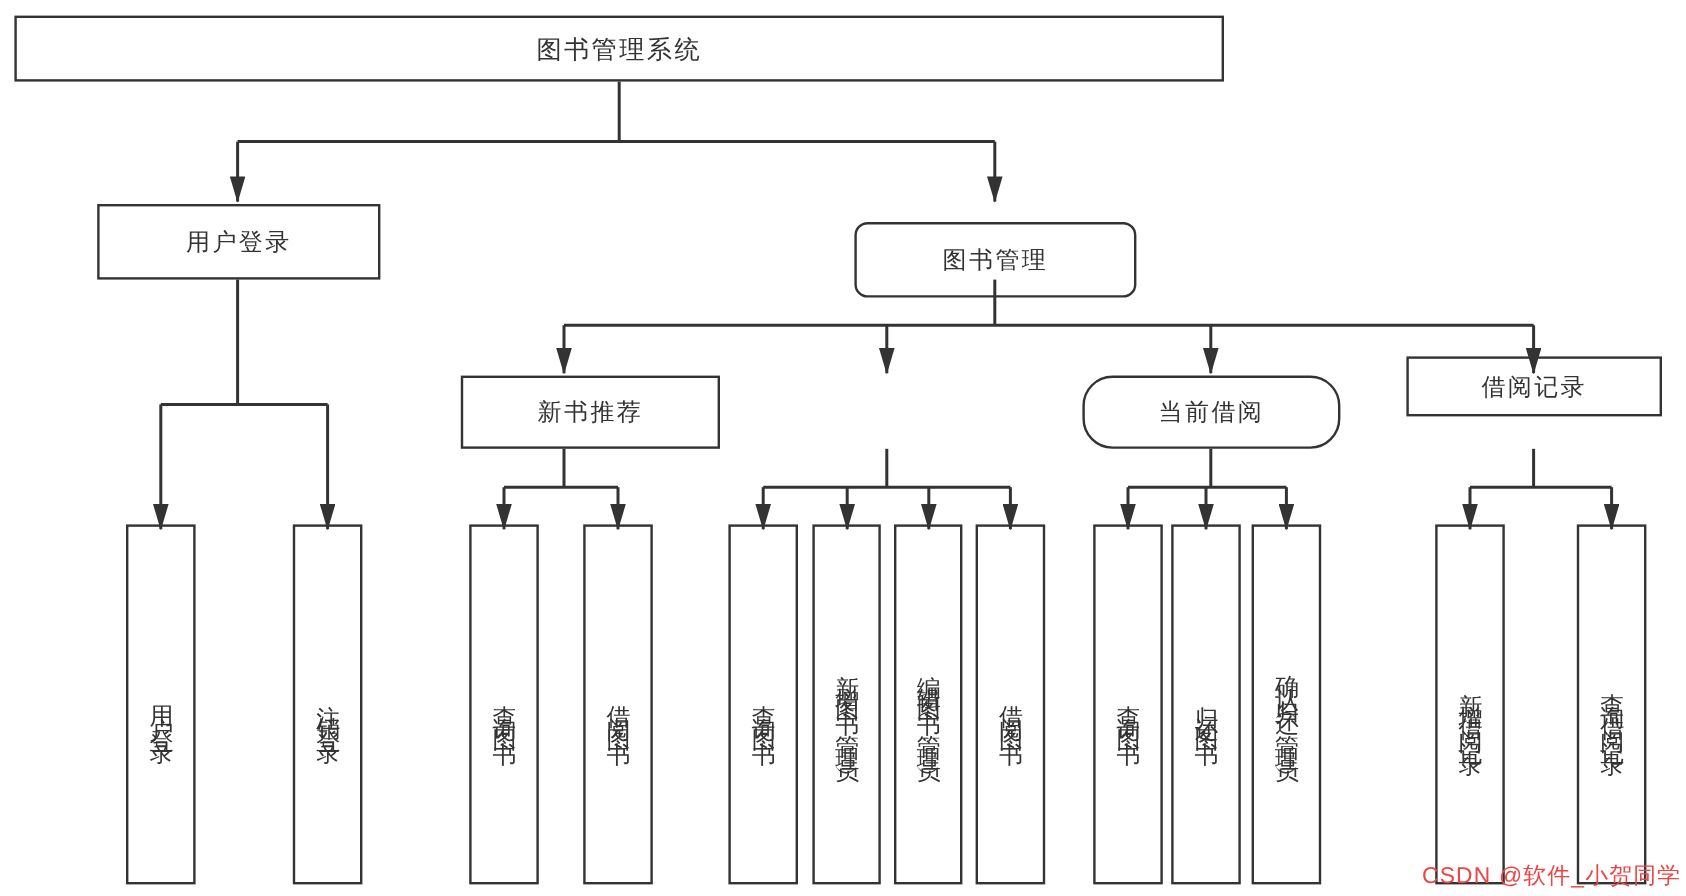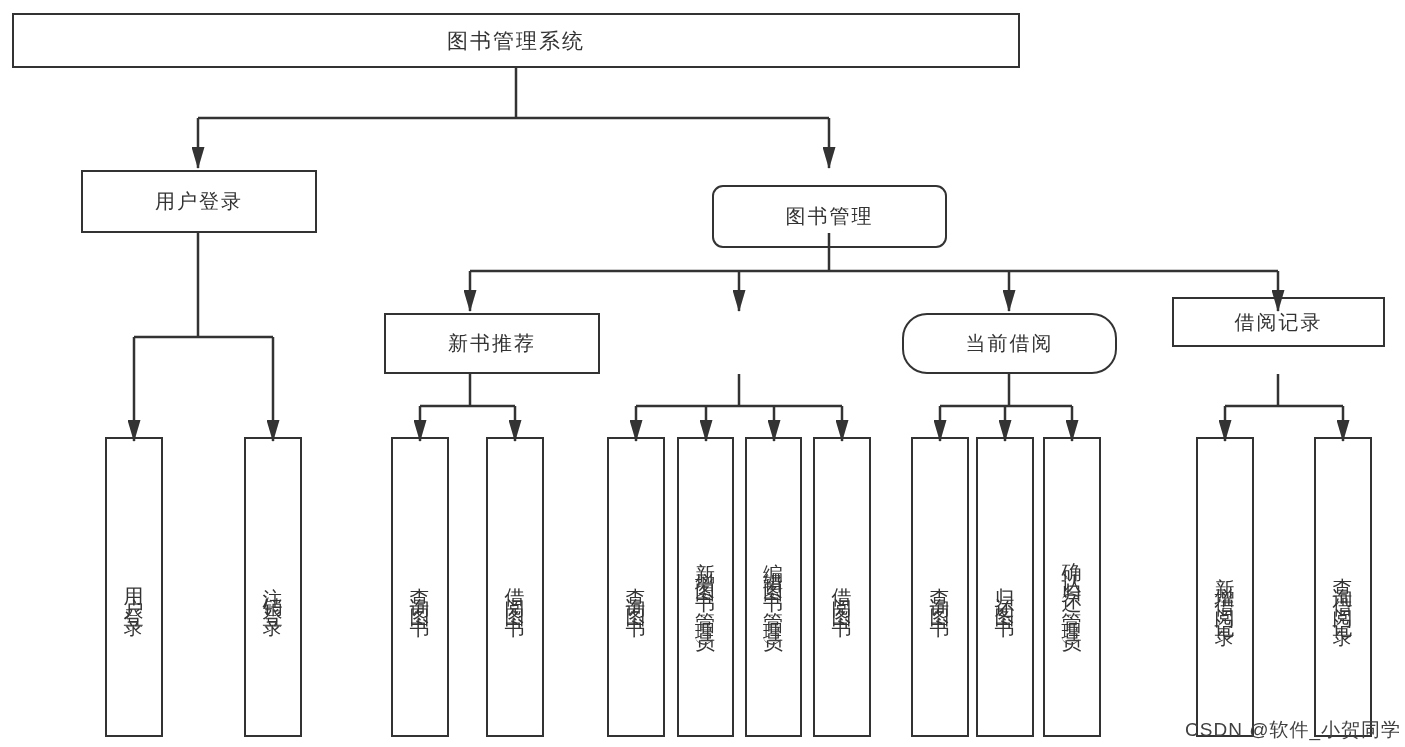--- a/index.html
+++ b/index.html
@@ -48,21 +48,21 @@
     position:absolute;
     left:0;top:0;
     z-index:2;
     pointer-events:none;
   }
   .watermark{
     position:absolute;
     right:4px;
     bottom:4px;
     z-index:3;
-    color:#404040;
+    color:#ef4444;
     font-size:19px;
     letter-spacing:1px;
   }
 </style>
 </head>
 <body>
 
 <div id="canvas">
 
   <div class="node root" style="left:12px;top:13px;width:1008px;height:55px;">图书管理系统</div>

